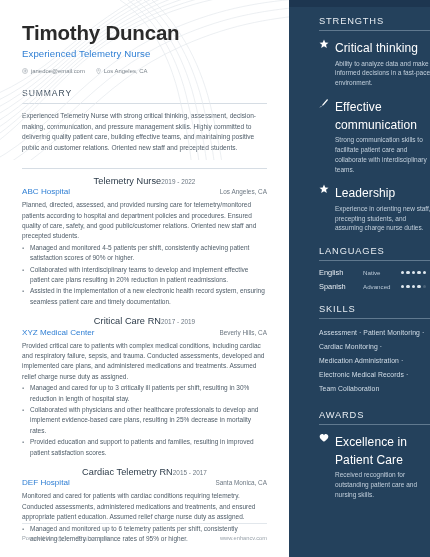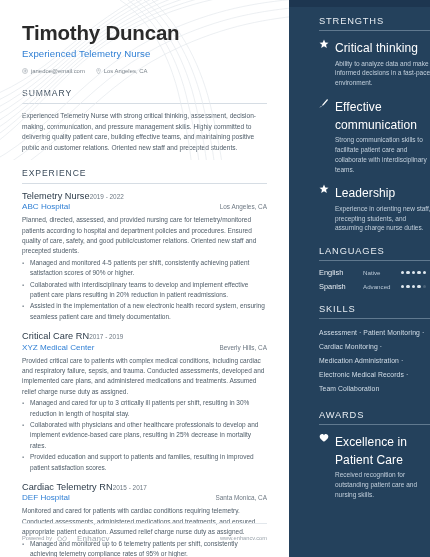--- a/index.html
+++ b/index.html
@@ -53,21 +53,21 @@
   .contacts { display:flex; gap:11px; margin-top:9px; align-items:center; }
   .contact { display:flex; gap:3px; align-items:center; font-size:5.9px; color:#7b848c; }
   .contact svg { display:block; }
 
   .sec { padding:0 22px; margin-top:14px; }
   .sec-title { font-size:8.6px; letter-spacing:.9px; color:#3a4a5a; padding-bottom:5px; }
   .sec-rule { height:1px; background:#d6dde4; margin-bottom:7px; }
   .sum-text { font-size:6.6px; color:#4e5c68; line-height:1.62; }
 
   .job { margin-bottom:9px; }
-  .job-top { display:flex; justify-content:flex-start; align-items:baseline; }
+  .job-top { display:flex; justify-content:center; align-items:baseline; }
   .job-title { font-size:9.2px; color:#2b3a48; letter-spacing:.05px; }
   .job-dates { font-size:6.4px; color:#6d7883; }
   .job-sub { display:flex; justify-content:space-between; align-items:baseline; margin-top:1.5px; }
   .job-co { font-size:8.1px; color:#2f7fd4; }
   .job-loc { font-size:6.4px; color:#6d7883; }
   .job-desc { font-size:6.5px; color:#4e5c68; line-height:1.6; margin-top:4px; }
   .bullets { margin-top:1px; }
   .bullet { display:flex; gap:4px; font-size:6.5px; color:#4e5c68; line-height:1.6; margin-top:1px; }
   .bullet-mark { flex:0 0 4px; color:#8b949d; font-size:6px; line-height:1.75; }
 
@@ -131,21 +131,20 @@
       </div>
     </div>
 
     <div class="sec">
       <div class="sec-title">SUMMARY</div>
       <div class="sec-rule"></div>
       <div class="sum-text">Experienced Telemetry Nurse with strong critical thinking, assessment, decision-making, communication, and pressure management skills. Highly committed to delivering quality patient care, building effective teams, and maintaining positive public and customer relations. Oriented new staff and precepted students.</div>
     </div>
 
     <div class="sec">
-      <div class="sec-title">EXPERIENCE</div>
       <div class="sec-rule"></div>
 
       <div class="job">
         <div class="job-top">
           <div class="job-title">Telemetry Nurse</div>
           <div class="job-dates">2019 - 2022</div>
         </div>
         <div class="job-sub">
           <div class="job-co">ABC Hospital</div>
           <div class="job-loc">Los Angeles, CA</div>

